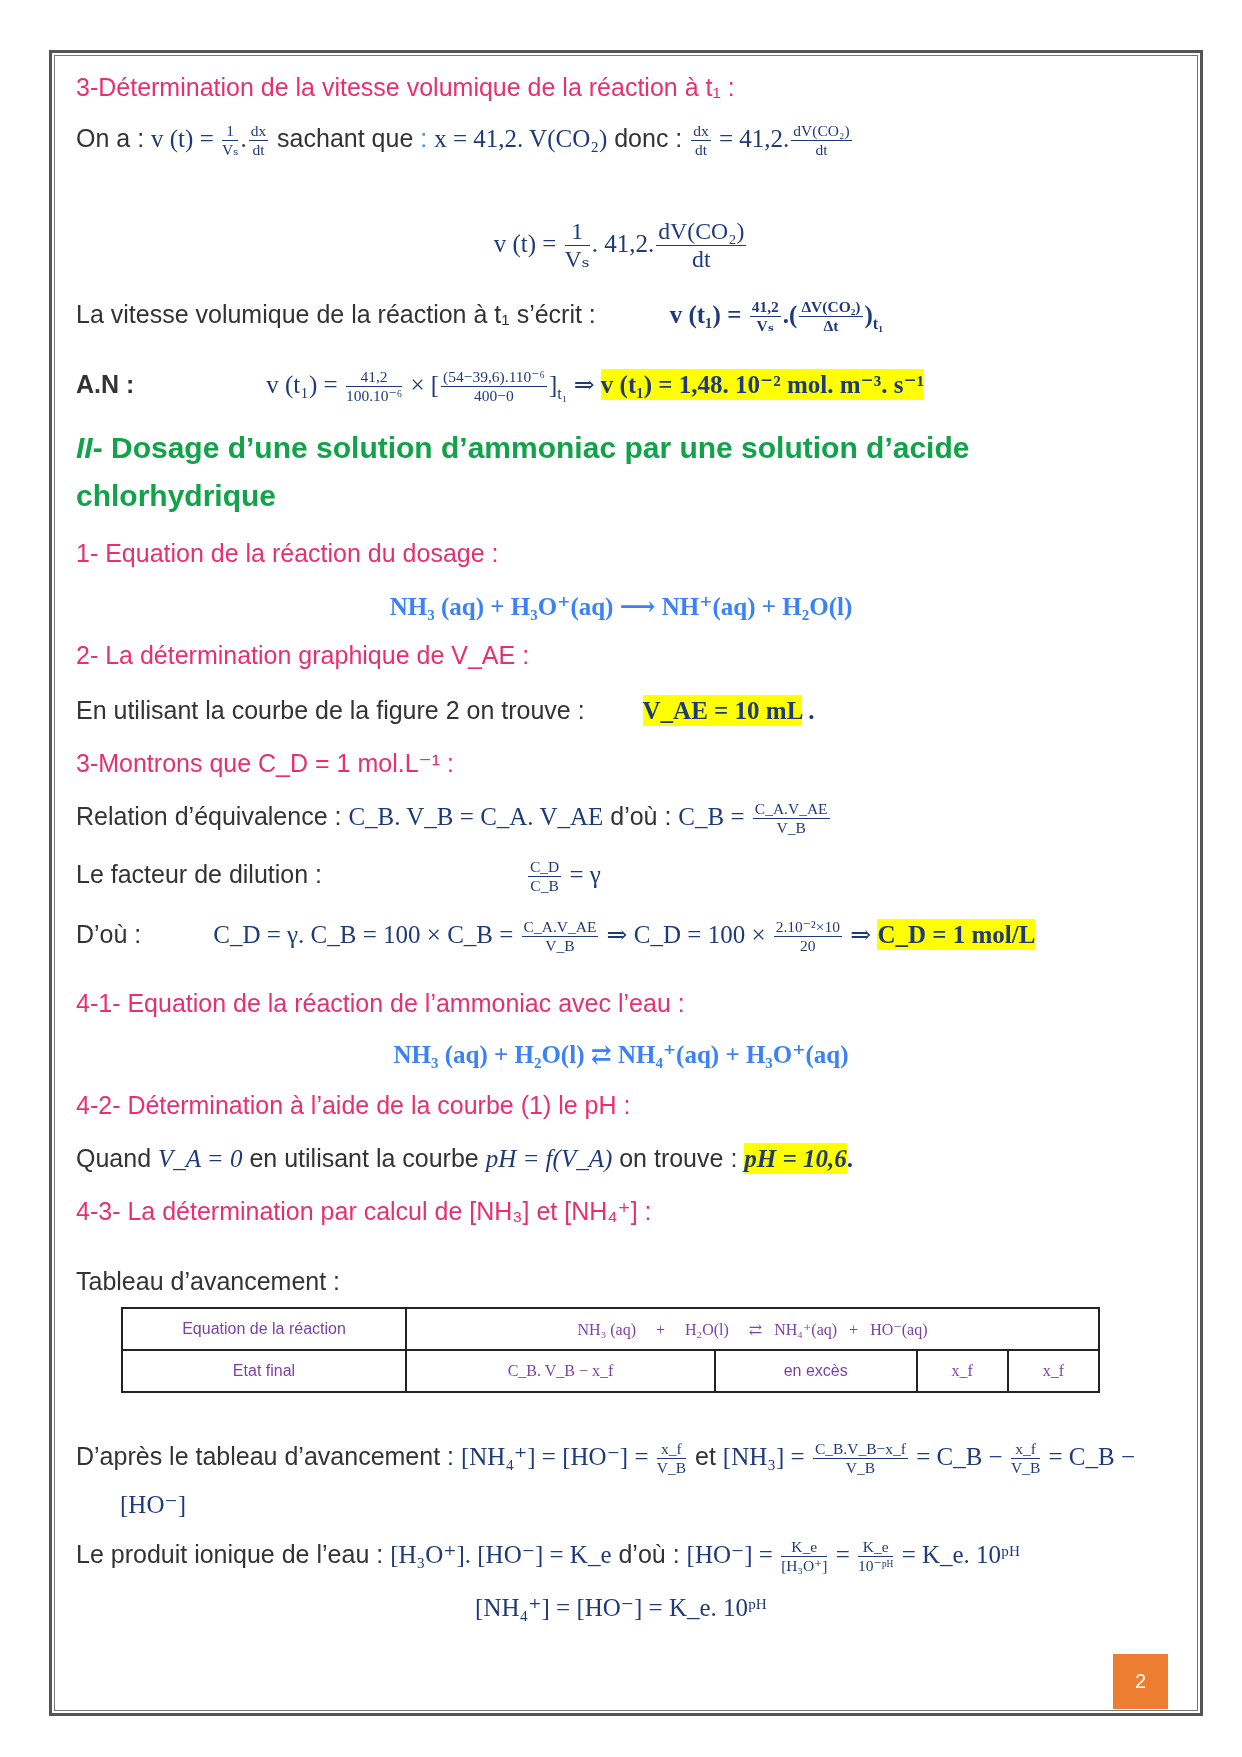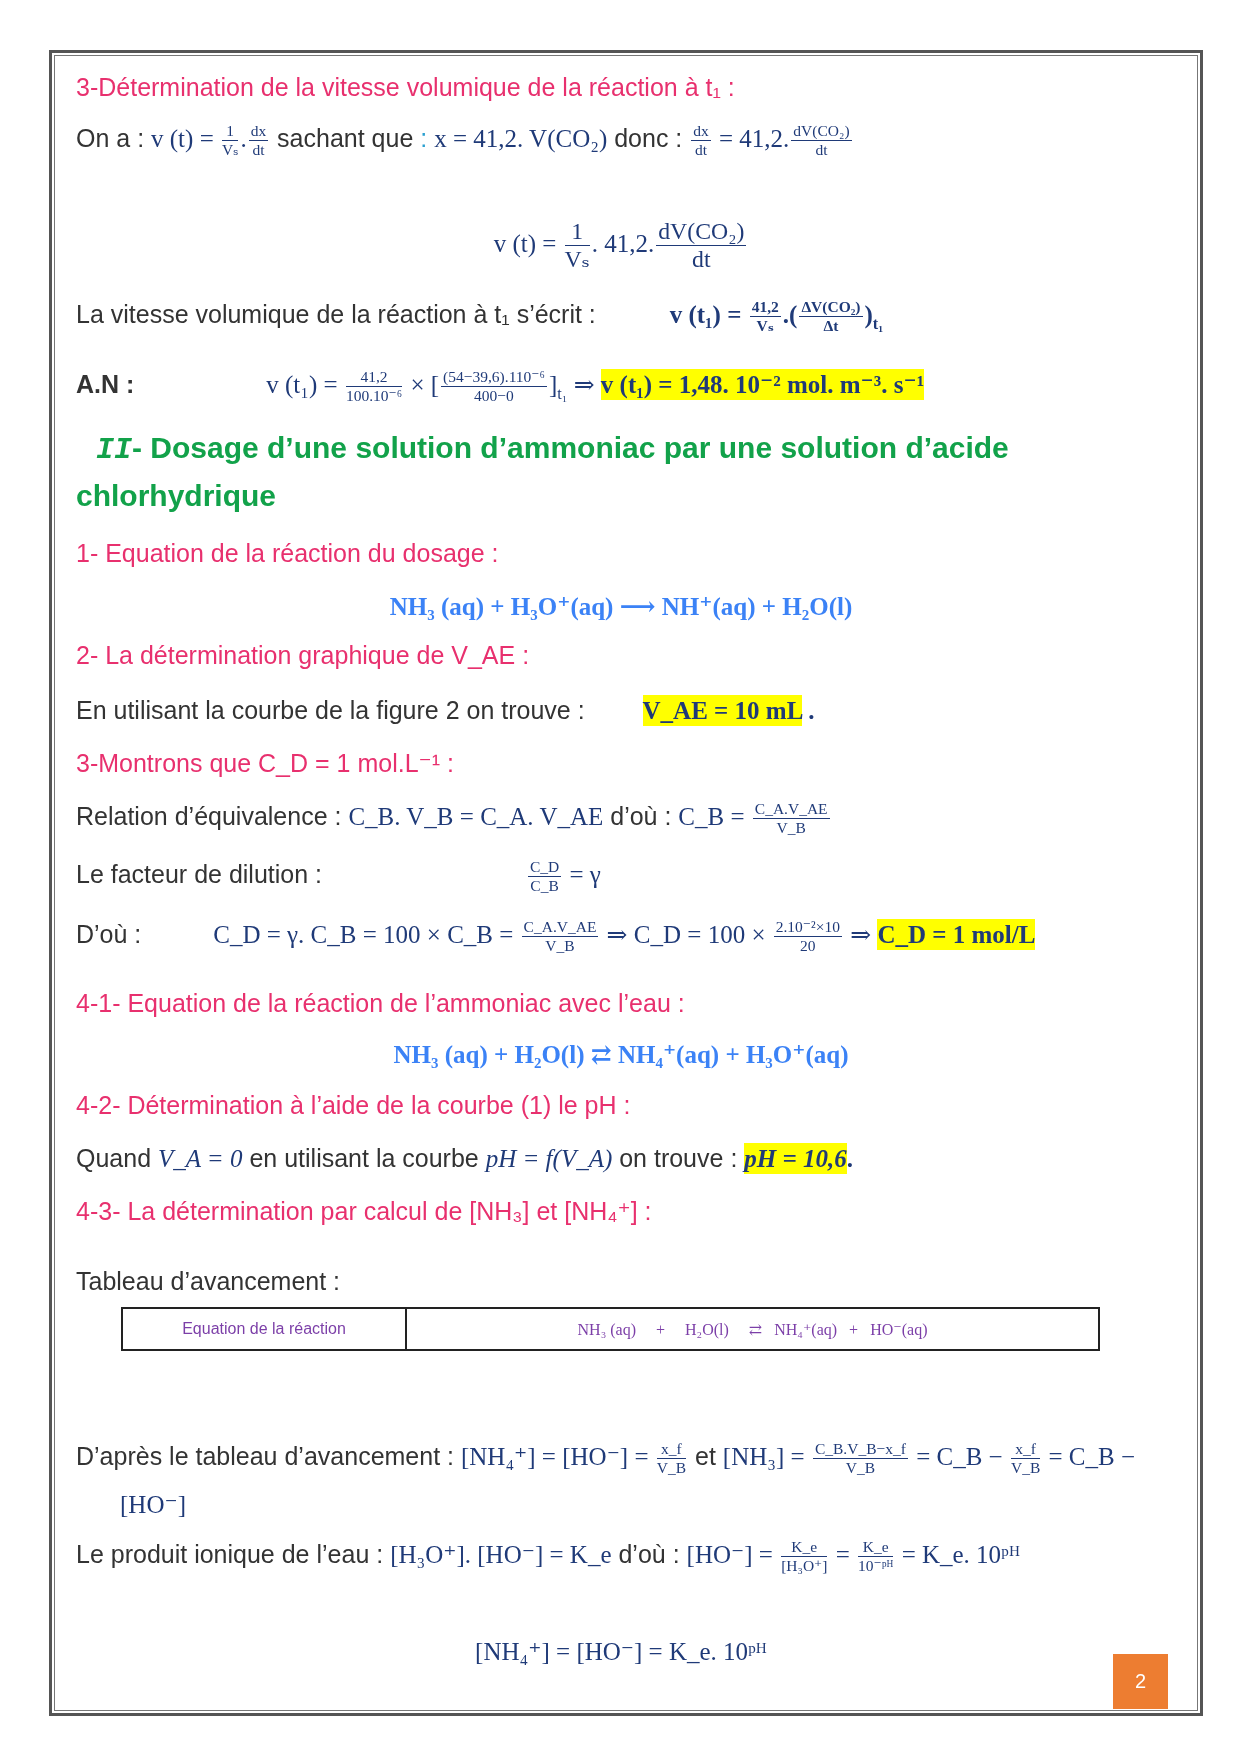--- a/index.html
+++ b/index.html
@@ -79,21 +79,21 @@
   <span class="m">v (t₁) = </span><span class="frac m">
       <span class="num">41,2</span>
       <span>100.10⁻⁶</span>
     </span><span class="m"> × </span><span class="m">[</span><span class="frac m">
       <span class="num">(54−39,6).110⁻⁶</span>
       <span>400−0</span>
     </span><span class="m">]</span><sub class="m">t₁</sub><span class="m"> ⇒ </span><span class="mb hl">v (t₁) = 1,48. 10⁻² mol. m⁻³. s⁻¹</span>
 </div>
 
 <div class="line h-green" style="top:430px;">
-  <span class="it" style="font-family:Liberation Mono, monospace;margin-left:20px;">II</span><span>- Dosage d’une solution d’ammoniac par une solution d’acide</span>
+  <span class="it" style="font-family:Liberation Sans, sans-serif;">II</span><span>- Dosage d’une solution d’ammoniac par une solution d’acide</span>
 </div>
 <div class="line h-green" style="top:478px;">chlorhydrique</div>
 
 <div class="line h-pink" style="top:538px;">1- Equation de la réaction du dosage :</div>
 <div class="line center red" style="top:592px;">NH₃ (aq) + H₃O⁺(aq) ⟶ NH⁺(aq) + H₂O(l)</div>
 
 <div class="line h-pink" style="top:640px;">2- La détermination graphique de V_AE :</div>
 <div class="line" style="top:695px;">
   <span class="txt">En utilisant la courbe de la figure 2 on trouve :</span>
   <span style="display:inline-block;width:44px;"></span>
@@ -145,20 +145,27 @@
     <td colspan="4" class="ser">
       <span>NH₃ (aq)</span>&nbsp;&nbsp;&nbsp;&nbsp;
       <span>+</span>&nbsp;&nbsp;&nbsp;&nbsp;
       <span>H₂O(l)</span>&nbsp;&nbsp;&nbsp;&nbsp;
       <span>⇄</span>&nbsp;&nbsp;
       <span>NH₄⁺(aq)</span>&nbsp;&nbsp;
       <span>+</span>&nbsp;&nbsp;
       <span>HO⁻(aq)</span>
     </td>
   </tr>
+  <tr>
+    <td>Etat final</td>
+    <td class="ser">C_B. V_B − x_f</td>
+    <td>en excès</td>
+    <td class="ser">x_f</td>
+    <td class="ser">x_f</td>
+  </tr>
 </tbody>
   </table>
 
 <div class="line" style="top:1440px;">
   <span class="txt">D’après le tableau d’avancement : </span><span class="m">[NH₄⁺] = [HO⁻] = </span><span class="frac m">
       <span class="num">x_f</span>
       <span>V_B</span>
     </span><span class="txt">  et </span><span class="m">[NH₃] = </span><span class="frac m">
       <span class="num">C_B.V_B−x_f</span>
       <span>V_B</span>
@@ -172,15 +179,15 @@
 <div class="line" style="top:1538px;">
   <span class="txt">Le produit ionique de l’eau : </span><span class="m">[H₃O⁺]. [HO⁻] = K_e</span><span class="txt">   d’où :   </span><span class="m">[HO⁻] = </span><span class="frac m">
       <span class="num">K_e</span>
       <span>[H₃O⁺]</span>
     </span><span class="m"> = </span><span class="frac m">
       <span class="num">K_e</span>
       <span>10⁻ᵖᴴ</span>
     </span><span class="m"> = K_e. 10ᵖᴴ</span>
 </div>
 
-<div class="line center m" style="top:1637px;">[NH₄⁺] = [HO⁻] = K_e. 10ᵖᴴ</div>
+<div class="line center m" style="top:1593px;">[NH₄⁺] = [HO⁻] = K_e. 10ᵖᴴ</div>
 
 <div class="page-num">2</div>
 
 </body></html>

